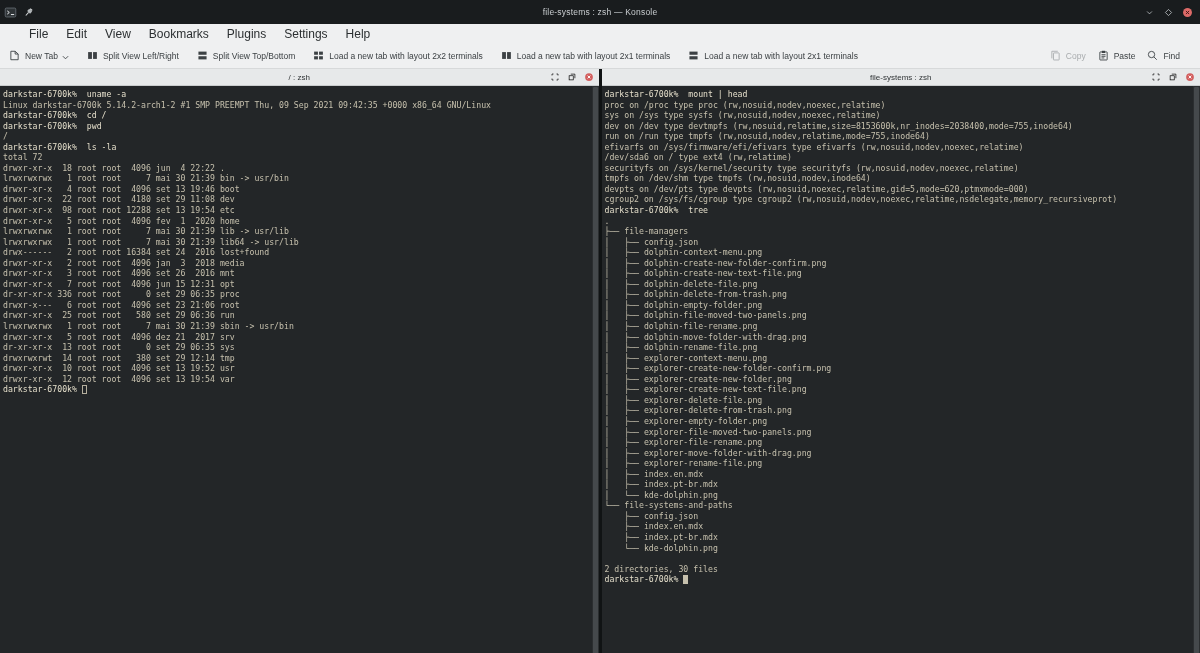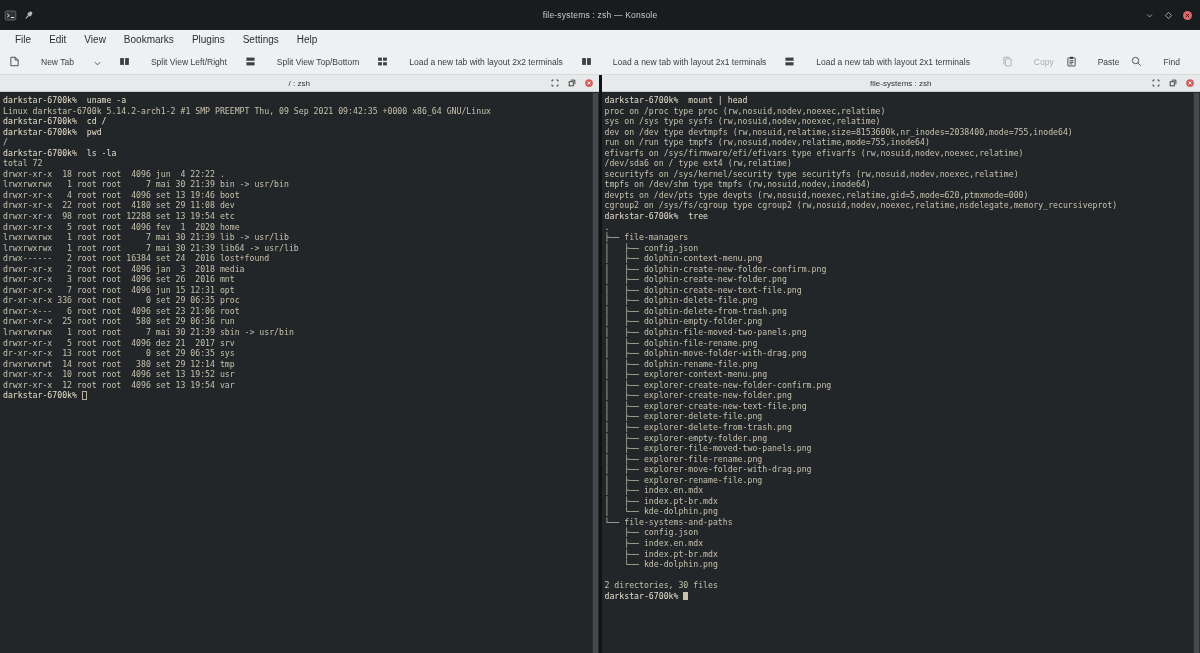--- a/index.html
+++ b/index.html
@@ -1,33 +1,33 @@
 <!DOCTYPE html>
 <html><head>
 <meta charset="utf-8">
 <style>
   * { box-sizing: border-box; margin: 0; padding: 0; }
   html,body { width:1200px; height:653px; overflow:hidden; }
   body { font-family:"Liberation Sans", sans-serif; background:#eff0f1; }
 
   
-  .titlebar { height:30px; background:#191c1e; display:flex; align-items:center; position:relative; color:#c9cdd0; }
+  .titlebar { height:24px; background:#191c1e; display:flex; align-items:center; position:relative; color:#c9cdd0; }
   .tb-left { display:flex; align-items:center; gap:5px; padding-left:4px; z-index:2; }
   .tb-left .icon svg { width:13px; height:13px; display:block; }
   .tb-title { position:absolute; left:0; right:0; text-align:center; font-size:8.5px; letter-spacing:.2px; }
   .tb-controls { margin-left:auto; display:flex; align-items:center; gap:8px; padding-right:7px; z-index:2; }
   .tb-controls .icon svg { width:11px; height:11px; display:block; }
 
   
-  .menubar { height:19px; background:#eff0f1; display:flex; align-items:center; font-size:10px; color:#2b2f31; padding-left:6px; }
+  .menubar { height:19px; background:#eff0f1; display:flex; align-items:center; font-size:12px; color:#2b2f31; padding-left:20px; }
   .menu-item { padding:0 9px; cursor:default; }
 
   
   .toolbar { height:26px; display:flex; align-items:center; background:#eff0f1; border-bottom:1px solid #d7d9da; font-size:8.5px; color:#3c4144; padding:0 8px; }
-  .tbtn { display:flex; align-items:center; gap:20px; margin-right:17px; white-space:nowrap; }
+  .tbtn { display:flex; align-items:center; gap:4px; margin-right:17px; white-space:nowrap; }
   .tbtn .icon svg { width:13px; height:13px; display:block; }
   .tbtn.disabled { color:#a9acae; }
   .toolbar-right { margin-left:auto; display:flex; }
   .toolbar-right .tbtn { margin-right:11px; }
   .toolbar-right .tbtn:last-child { margin-right:12px; }
   .caret svg { width:7px; height:5px; display:block; margin-top:4px; }
 
   
   .panes { display:flex; height:589px; width:1200px; }
   .pane { flex:1 1 0; min-width:0; display:flex; flex-direction:column; }
@@ -290,21 +290,20 @@
         <div class="line">securityfs on /sys/kernel/security type securityfs (rw,nosuid,nodev,noexec,relatime)</div>
         <div class="line">tmpfs on /dev/shm type tmpfs (rw,nosuid,nodev,inode64)</div>
         <div class="line">devpts on /dev/pts type devpts (rw,nosuid,noexec,relatime,gid=5,mode=620,ptmxmode=000)</div>
         <div class="line">cgroup2 on /sys/fs/cgroup type cgroup2 (rw,nosuid,nodev,noexec,relatime,nsdelegate,memory_recursiveprot)</div>
         <div class="line cmd">darkstar-6700k%  tree</div>
         <div class="line">.</div>
         <div class="line">├── file-managers</div>
         <div class="line">│   ├── config.json</div>
         <div class="line">│   ├── dolphin-context-menu.png</div>
         <div class="line">│   ├── dolphin-create-new-folder-confirm.png</div>
-        <div class="line">│   ├── dolphin-create-new-folder.png</div>
         <div class="line">│   ├── dolphin-create-new-text-file.png</div>
         <div class="line">│   ├── dolphin-delete-file.png</div>
         <div class="line">│   ├── dolphin-delete-from-trash.png</div>
         <div class="line">│   ├── dolphin-empty-folder.png</div>
         <div class="line">│   ├── dolphin-file-moved-two-panels.png</div>
         <div class="line">│   ├── dolphin-file-rename.png</div>
         <div class="line">│   ├── dolphin-move-folder-with-drag.png</div>
         <div class="line">│   ├── dolphin-rename-file.png</div>
         <div class="line">│   ├── explorer-context-menu.png</div>
         <div class="line">│   ├── explorer-create-new-folder-confirm.png</div>

